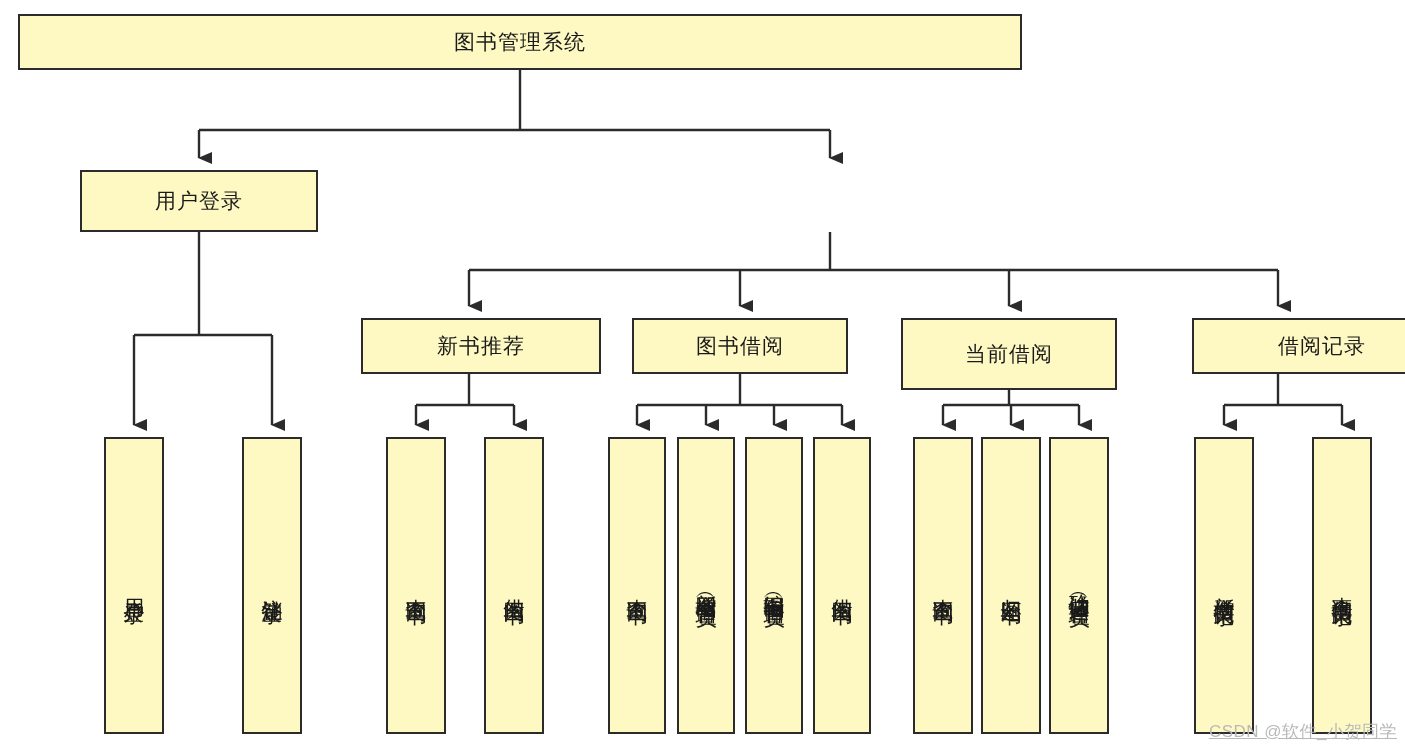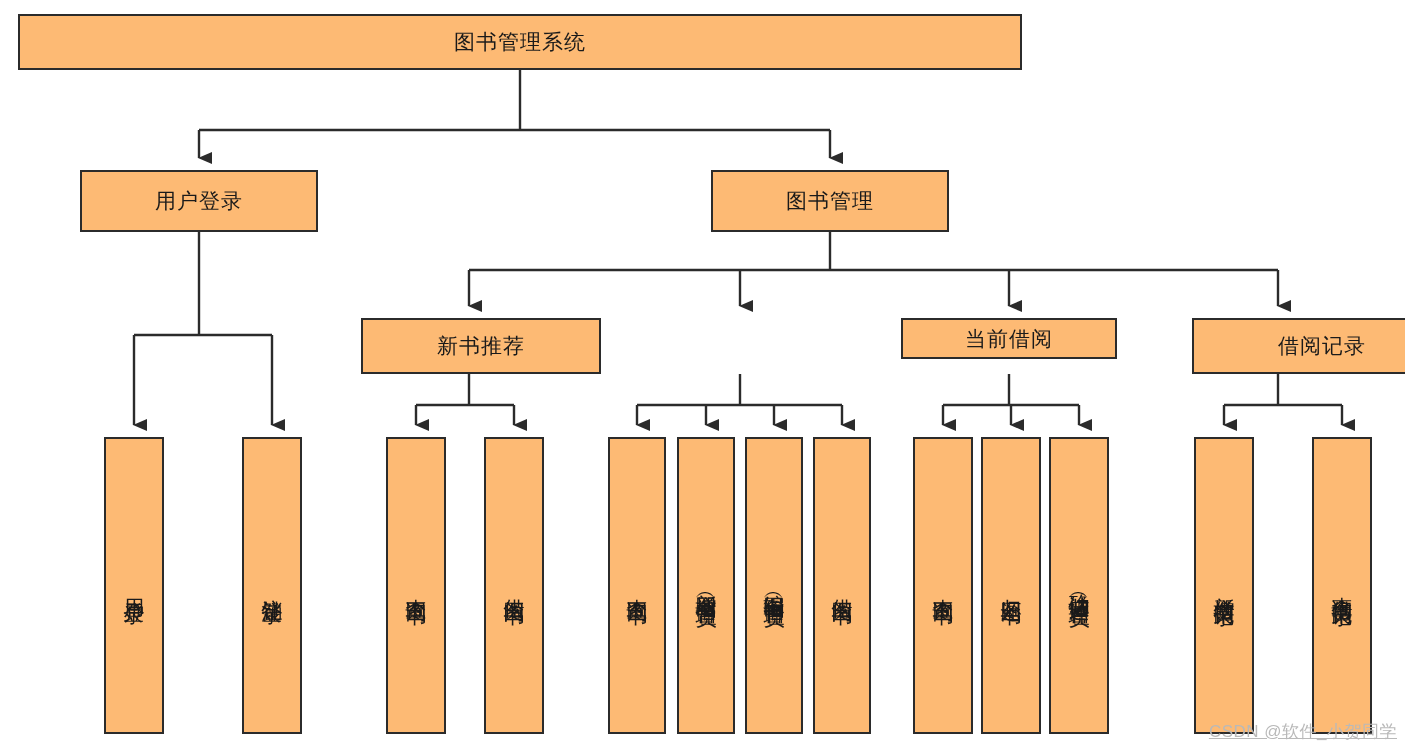--- a/index.html
+++ b/index.html
@@ -17,21 +17,21 @@
   #wires{
     position:absolute;
     left:0;top:0;
     width:1405px;height:747px;
     pointer-events:none;
   }
   .node{
     position:absolute;
     box-sizing:border-box;
     border:2px solid #2b2b2b;
-    background:#fdba74;
+    background:#fef9c3;
     display:flex;
     align-items:center;
     justify-content:center;
     color:#1a1a1a;
   }
   .node.h{
     font-size:21px;
     letter-spacing:1px;
     line-height:1.2;
   }
@@ -118,28 +118,28 @@
     </g>
   </svg>
 
   <div class="node h" id="n-root" style="left: 18px; top: 14px; width: 1004px; height: 56px;">
     <span>图书管理系统</span>
   </div>
 
   <div class="node h" id="n-l2-0" style="left: 80px; top: 170px; width: 238px; height: 62px;">
     <span>用户登录</span>
   </div>
-  <div class="node h" id="n-l2-1" style="left: 711px; top: 170px; width: 238px; height: 62px;">
-    <span>图书管理</span>
-  </div>
 
   <div class="node h" id="n-l3-0" style="left: 361px; top: 318px; width: 240px; height: 56px;">
     <span>新书推荐</span>
   </div>
-  <div class="node h" id="n-l3-2" style="left: 901px; top: 318px; width: 216px; height: 41px;">
+  <div class="node h" id="n-l3-1" style="left: 632px; top: 318px; width: 216px; height: 56px;">
+    <span>图书借阅</span>
+  </div>
+  <div class="node h" id="n-l3-2" style="left: 901px; top: 318px; width: 216px; height: 72px;">
     <span>当前借阅</span>
   </div>
   <div class="node h" id="n-l3-3" style="left: 1192px; top: 318px; width: 260px; height: 56px; text-align: center;">
     <span>借阅记录</span>
   </div>
 
   <div class="node v" id="n-lf-0" style="left: 104px; top: 437px; width: 60px; height: 297px;">
     <span class="vtext">用户登录</span>
   </div>
   <div class="node v" id="n-lf-1" style="left: 242px; top: 437px; width: 60px; height: 297px;">

